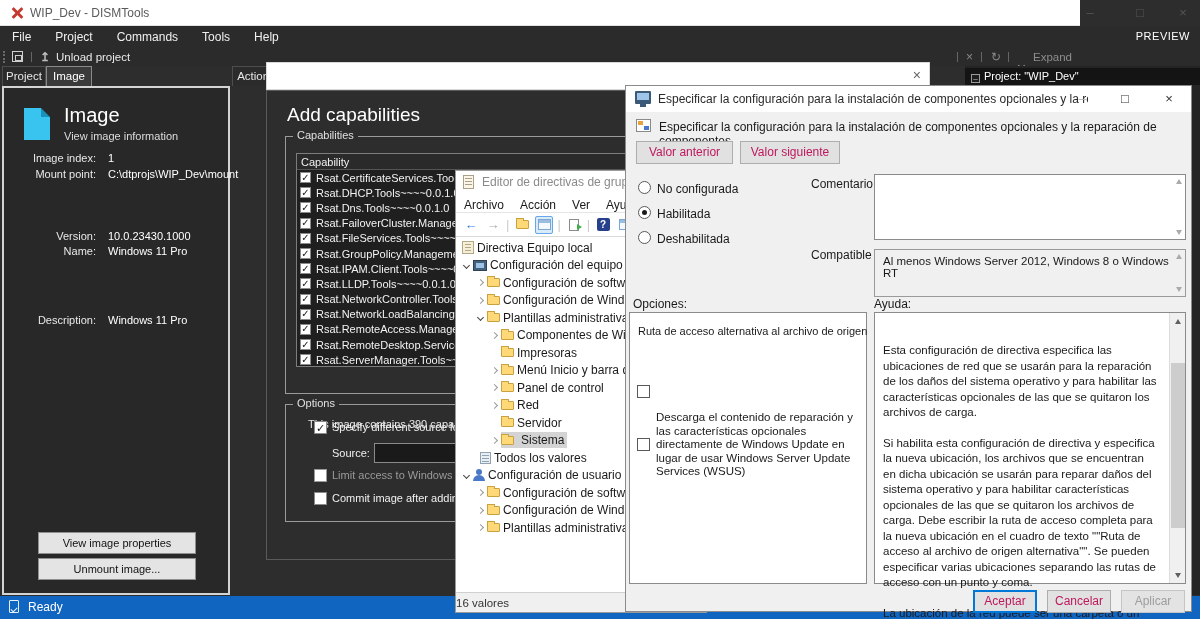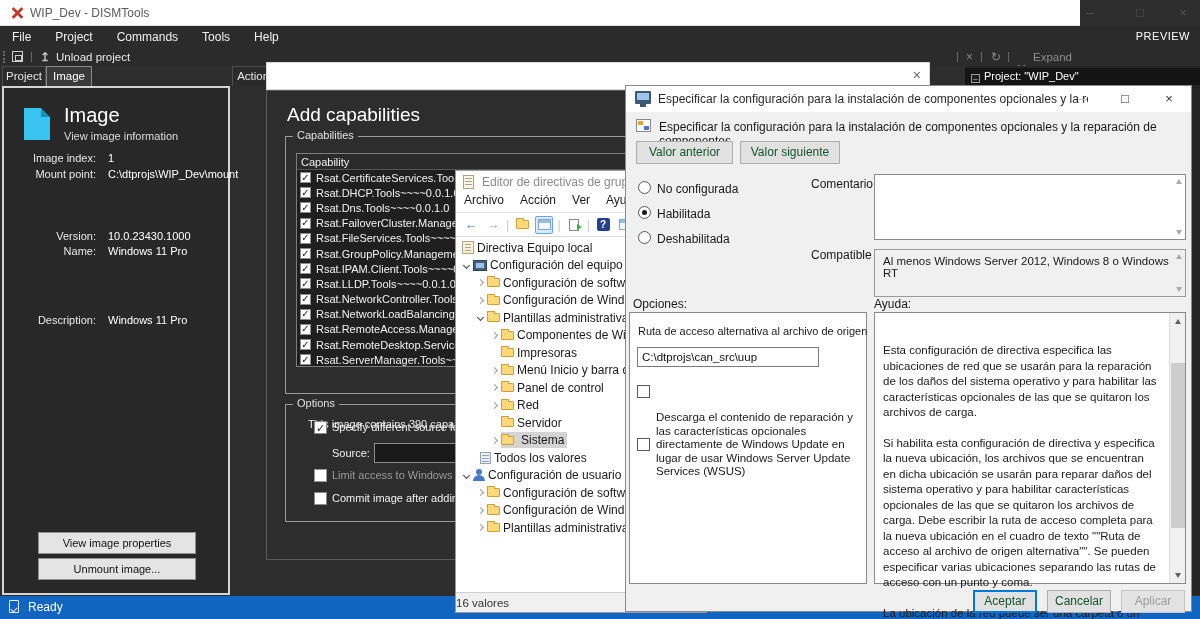--- a/index.html
+++ b/index.html
@@ -75,21 +75,21 @@
   .ac-opt-row { position:absolute; display:flex; align-items:flex-start; }
   .ac-opt-row .ol { color:#f0f0f0; font-size:11px; white-space:nowrap; }
   .ac-opt-row .ol.dim { color:#9a9a9a; }
   .darkinput { position:absolute; background:#1a1a1a; border:1px solid #8a8a8a; }
 
   
   .gpe { left:455px; top:170px; width:252px; height:443px; background:#ffffff; border:1px solid #9a9a9a; z-index:3; font-size:12px; }
   .gpe-title { height:22px; background:#ffffff; color:#8a8a8a; font-size:12px; line-height:22px; padding-left:26px; white-space:nowrap; overflow:hidden; position:relative; }
   .gpe-docico { position:absolute; left:7px; top:4px; width:11px; height:14px; background:#fbf6e9; border:1px solid #a9a088; }
   .gpe-docico::after { content:""; position:absolute; left:1px; top:2px; width:7px; height:1px; background:#a9a088; box-shadow:0 3px 0 #a9a088, 0 6px 0 #a9a088; }
-  .gpe-menu { height:20px; display:flex; align-items:flex-start; border-bottom:1px solid #e5e5e5; }
+  .gpe-menu { height:20px; display:flex; align-items:flex-end; border-bottom:1px solid #e5e5e5; }
   .gpe-menu span { padding:0 8px; color:#1a1a1a; font-size:12px; }
   .gpe-tools { height:24px; display:flex; align-items:center; border-bottom:1px solid #d9d9d9; padding-left:6px; gap:4px; }
   .ticon { width:18px; height:18px; display:flex; align-items:center; justify-content:center; font-size:13px; flex:none; }
   .arrow-back { color:#2f7fd6; font-weight:bold; }
   .arrow-fwd { color:#a9a9a9; font-weight:bold; }
   .vsep { color:#cccccc; font-size:13px; }
   .folder { display:inline-block; position:relative; width:13px; height:9px; background:#ffd978; border:1px solid #c9a23f; border-radius:1px; flex:none; }
   .folder::before { content:""; position:absolute; left:-1px; top:-3px; width:6px; height:2px; background:#ffd978; border:1px solid #c9a23f; border-bottom:none; border-radius:1px 1px 0 0; }
   .winico { display:inline-block; position:relative; width:13px; height:11px; background:#f3f9ff; border:1px solid #7aa7d6; }
   .winico::before { content:""; position:absolute; left:0; top:0; width:11px; height:3px; background:#9cbede; }
@@ -120,21 +120,21 @@
   .dlg-title .t { position:absolute; left:32px; top:6px; font-size:12px; color:#2a2a2a; white-space:nowrap; overflow:hidden; width:430px; }
   .monico { position:absolute; left:9px; top:5px; width:16px; height:13px; background:#3b5a78; border-radius:1px; }
   .monico::before { content:""; position:absolute; left:2px; top:2px; width:12px; height:7px; background:#9fc6e8; }
   .monico::after { content:""; position:absolute; left:5px; bottom:-3px; width:6px; height:3px; background:#3b5a78; }
   .dwbtn { position:absolute; top:0; width:32px; height:26px; text-align:center; line-height:26px; font-size:13px; color:#333; }
   .dwbtn.dim { color:#b5b5b5; }
   .gpsetico { position:absolute; width:15px; height:13px; background:#fff; border:1px solid #8a8a8a; }
   .gpsetico::before { content:""; position:absolute; left:1px; top:1px; width:5px; height:4px; background:#e8a33d; }
   .gpsetico::after { content:""; position:absolute; right:1px; bottom:1px; width:5px; height:4px; background:#4a78c8; }
   .dlg-head { position:absolute; left:33px; top:34px; width:520px; font-size:12px; color:#1a1a1a; }
-  .btn { position:absolute; background:#e1e1e1; border:1px solid #adadad; font-size:12px; color:#14532d; text-align:center; }
+  .btn { position:absolute; background:#e1e1e1; border:1px solid #adadad; font-size:12px; color:#be185d; text-align:center; }
   .btn.focusblue { border:2px solid #0078d7; }
   .btn.disabled { color:#9d9d9d; border-color:#c5c5c5; background:#e3e3e3; }
   .radio { position:absolute; width:13px; height:13px; border:1px solid #595959; border-radius:50%; background:#fff; }
   .radio.on::after { content:""; position:absolute; left:3px; top:3px; width:5px; height:5px; border-radius:50%; background:#1a1a1a; }
   .rlabel { position:absolute; font-size:12px; color:#1a1a1a; }
   .dtext { position:absolute; font-size:12px; color:#1a1a1a; }
   .whitebox { position:absolute; background:#ffffff; border:1px solid #8a8a8a; }
   .graybox { position:absolute; background:#f0f0f0; border:1px solid #9a9a9a; font-size:11.5px; color:#1a1a1a; padding:5px 8px; }
   .tri-up { width:0; height:0; border-left:3.5px solid transparent; border-right:3.5px solid transparent; border-bottom:5px solid #aaa; }
   .tri-down { width:0; height:0; border-left:3.5px solid transparent; border-right:3.5px solid transparent; border-top:5px solid #aaa; }
@@ -489,21 +489,20 @@
       <span>Al menos Windows Server 2012, Windows 8 o Windows RT</span>
       <span class="boxarr tri-up" style="top:4px;"></span>
       <span class="boxarr tri-down" style="bottom:4px;"></span>
     </div>
 
     <span class="dtext" style="left:7px; top:211px;">Opciones:</span>
     <span class="dtext" style="left:248px; top:211px;">Ayuda:</span>
 
     <div class="whitebox" style="left:3px; top:226px; width:238px; height:272px;">
       <span class="mlabel" style="left:8px; top:12px; white-space:nowrap; font-size:11px;">Ruta de acceso alternativa al archivo de origen</span>
-      <input class="dinput" style="left: 7px; top: 34px; width: 182px; height: 20px;" value="C:\dtprojs\can_src\uup">
       <span class="dcheck" style="left:7px; top:72px;"></span>
       <span class="dcheck" style="left:7px; top:125px;"></span>
       <span class="mlabel" style="left:26px; top:98px; width:200px;">Descarga el contenido de reparación y las características opcionales directamente de Windows Update en lugar de usar Windows Server Update Services (WSUS)</span>
     </div>
 
     <div class="helpbox">
       <div class="helptext">
         <p>Esta configuración de directiva especifica las ubicaciones de red que se usarán para la reparación de los daños del sistema operativo y para habilitar las características opcionales de las que se quitaron los archivos de carga.</p>
         <p>Si habilita esta configuración de directiva y especifica la nueva ubicación, los archivos que se encuentran en dicha ubicación se usarán para reparar daños del sistema operativo y para habilitar características opcionales de las que se quitaron los archivos de carga. Debe escribir la ruta de acceso completa para la nueva ubicación en el cuadro de texto ""Ruta de acceso al archivo de origen alternativa"". Se pueden especificar varias ubicaciones separando las rutas de acceso con un punto y coma.</p>
         <p>La ubicación de la red puede ser una carpeta o un archivo WIM. Si es un archivo WIM, para especificar la ubicación, debe agregar el prefijo "wim:" a la ruta de acceso e incluir el índice de la imagen que se usará en el archivo WIM. Por ejemplo, "wim:\</p>

